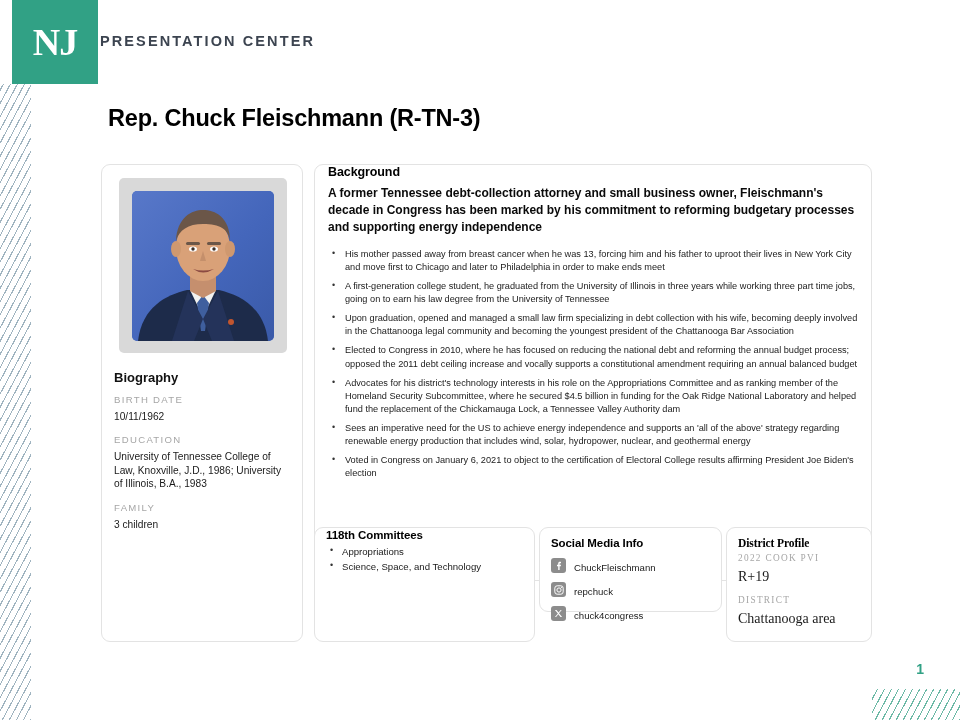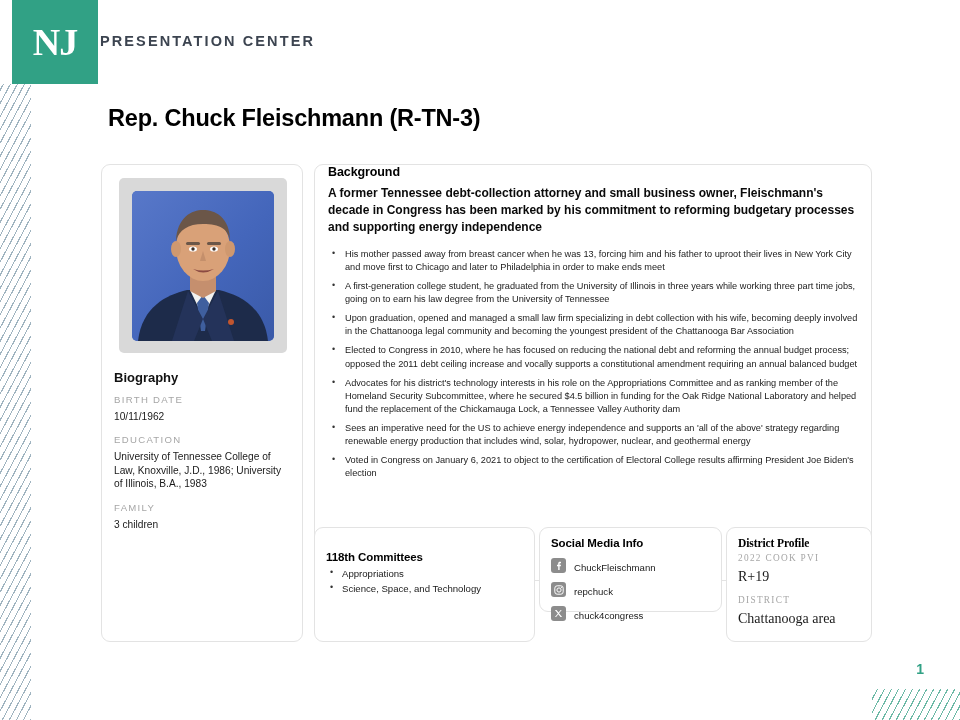--- a/index.html
+++ b/index.html
@@ -151,21 +151,21 @@
   }
   ul.bullets li:before {
     content: "•";
     position: absolute;
     left: 4px; top: -1px;
     color: #333;
     font-size: 9px;
   }
 
   
-  #committees-card { left: 314px; top: 527px; width: 221px; height: 115px; padding: 23px 11px; }
+  #committees-card { left: 314px; top: 527px; width: 221px; height: 115px; padding: 1px 11px; }
   #social-card     { left: 539px; top: 527px; width: 183px; height: 85px; padding: 9px 11px; }
   #district-card   { left: 726px; top: 527px; width: 146px; height: 115px; padding: 9px 11px; font-family: Liberation Serif, serif; }
 
   #committees-card ul.bullets li { font-size: 9.6px; margin-bottom: 1px; padding-left: 16px; }
   #committees-card ul.bullets li:before { left: 4px; }
 
   .social-row {
     display: flex; align-items: flex-end;
     margin-top: 9px;
   }

